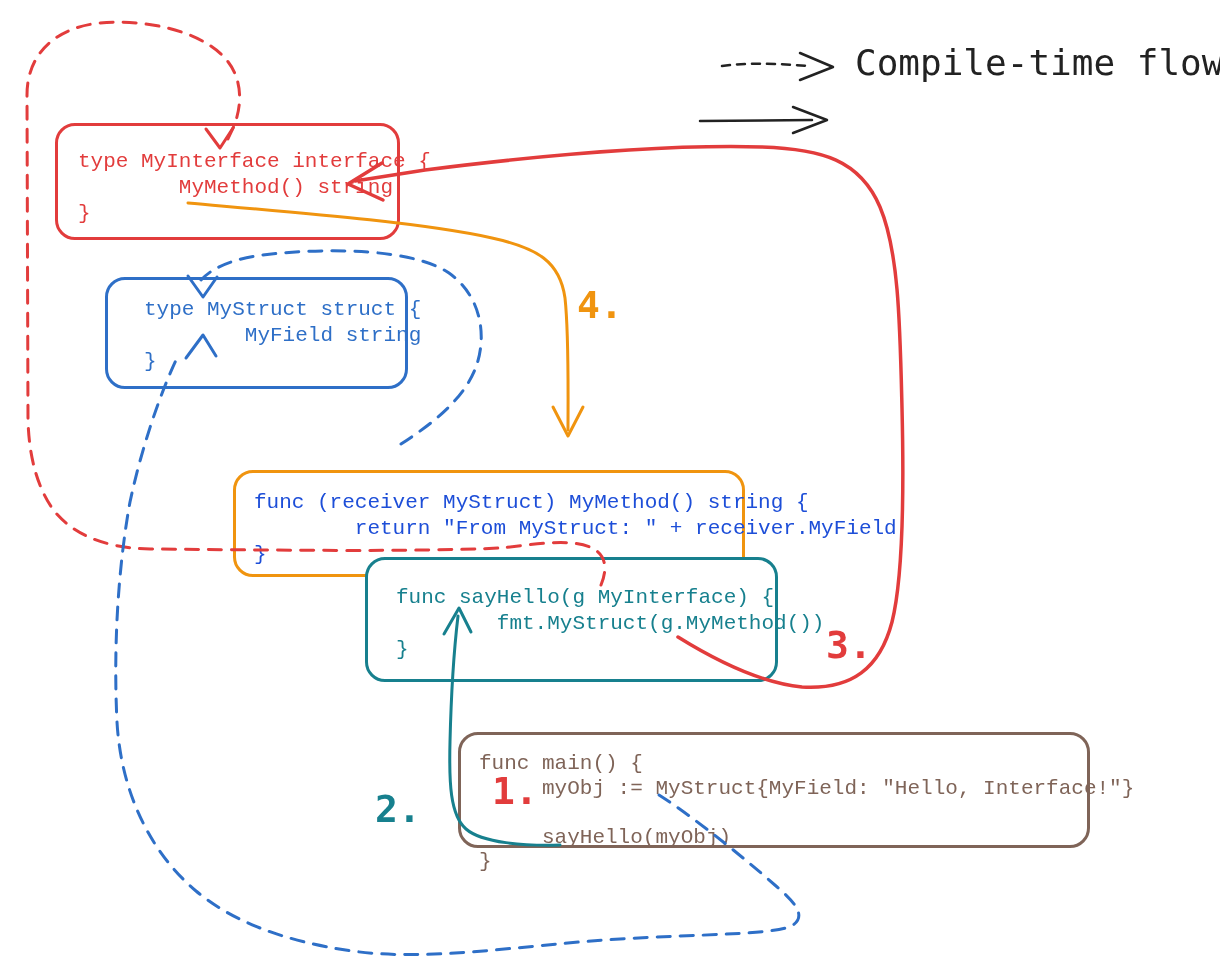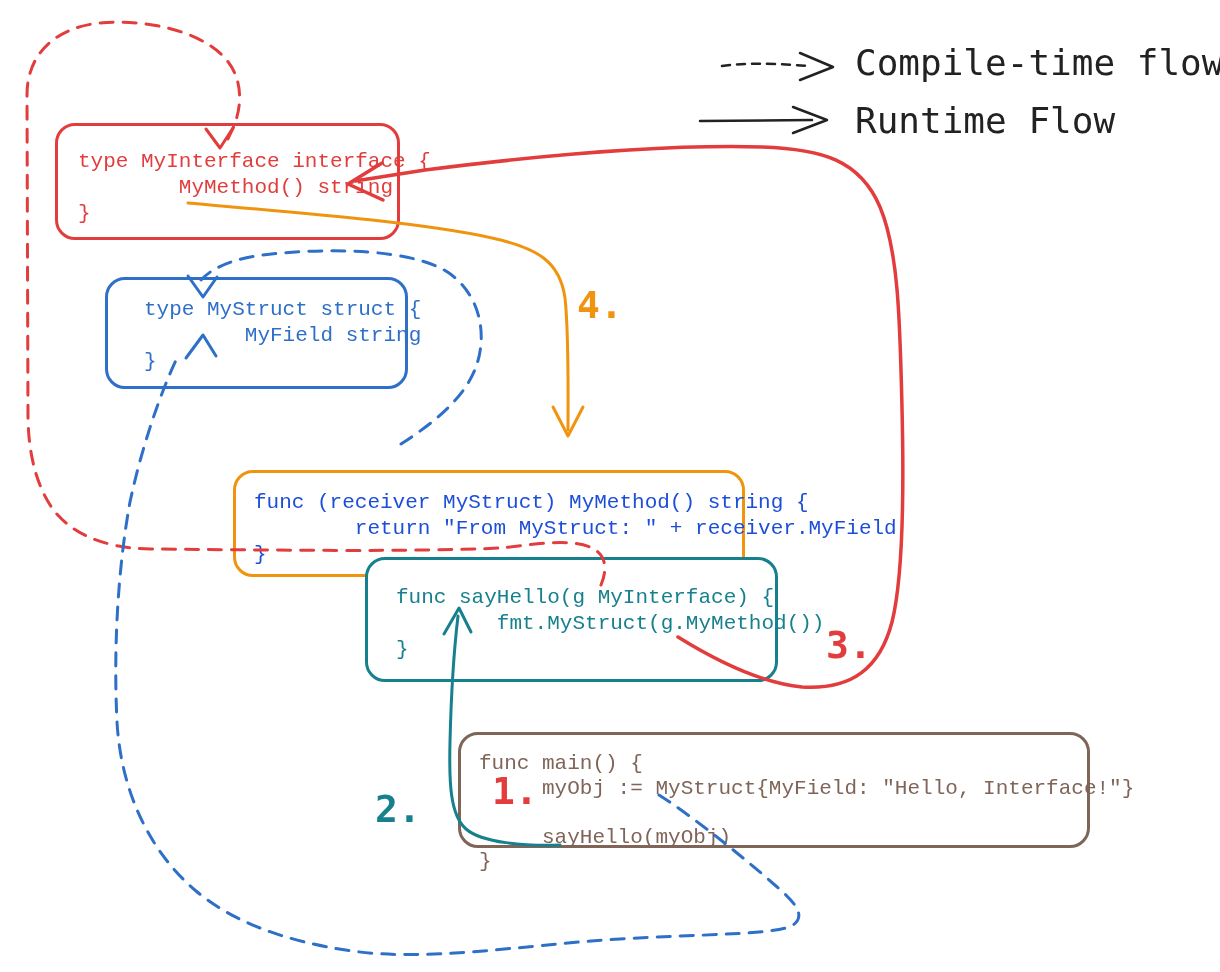--- a/index.html
+++ b/index.html
@@ -93,21 +93,20 @@
      sayHello(myObj)
 }</pre>
   </div>
 
   <div class="step step-1">1.</div>
   <div class="step step-2">2.</div>
   <div class="step step-3">3.</div>
   <div class="step step-4">4.</div>
 
   <div class="legend-label legend-compile">Compile-time flow</div>
-  <div class="legend-label legend-runtime">Runtime Flow</div>
 
   <svg class="overlay" width="1220" height="972" viewBox="0 0 1220 972">
 
     <g>
       <path class="st-black w25 dashS" d="M 722 66 C 752 62 782 64 808 66"></path>
       <path class="st-black w25" d="M 800 53 L 833 67 L 800 80"></path>
     </g>
 
     <g>
       <path class="st-black w25" d="M 700 121 L 812 120"></path>

